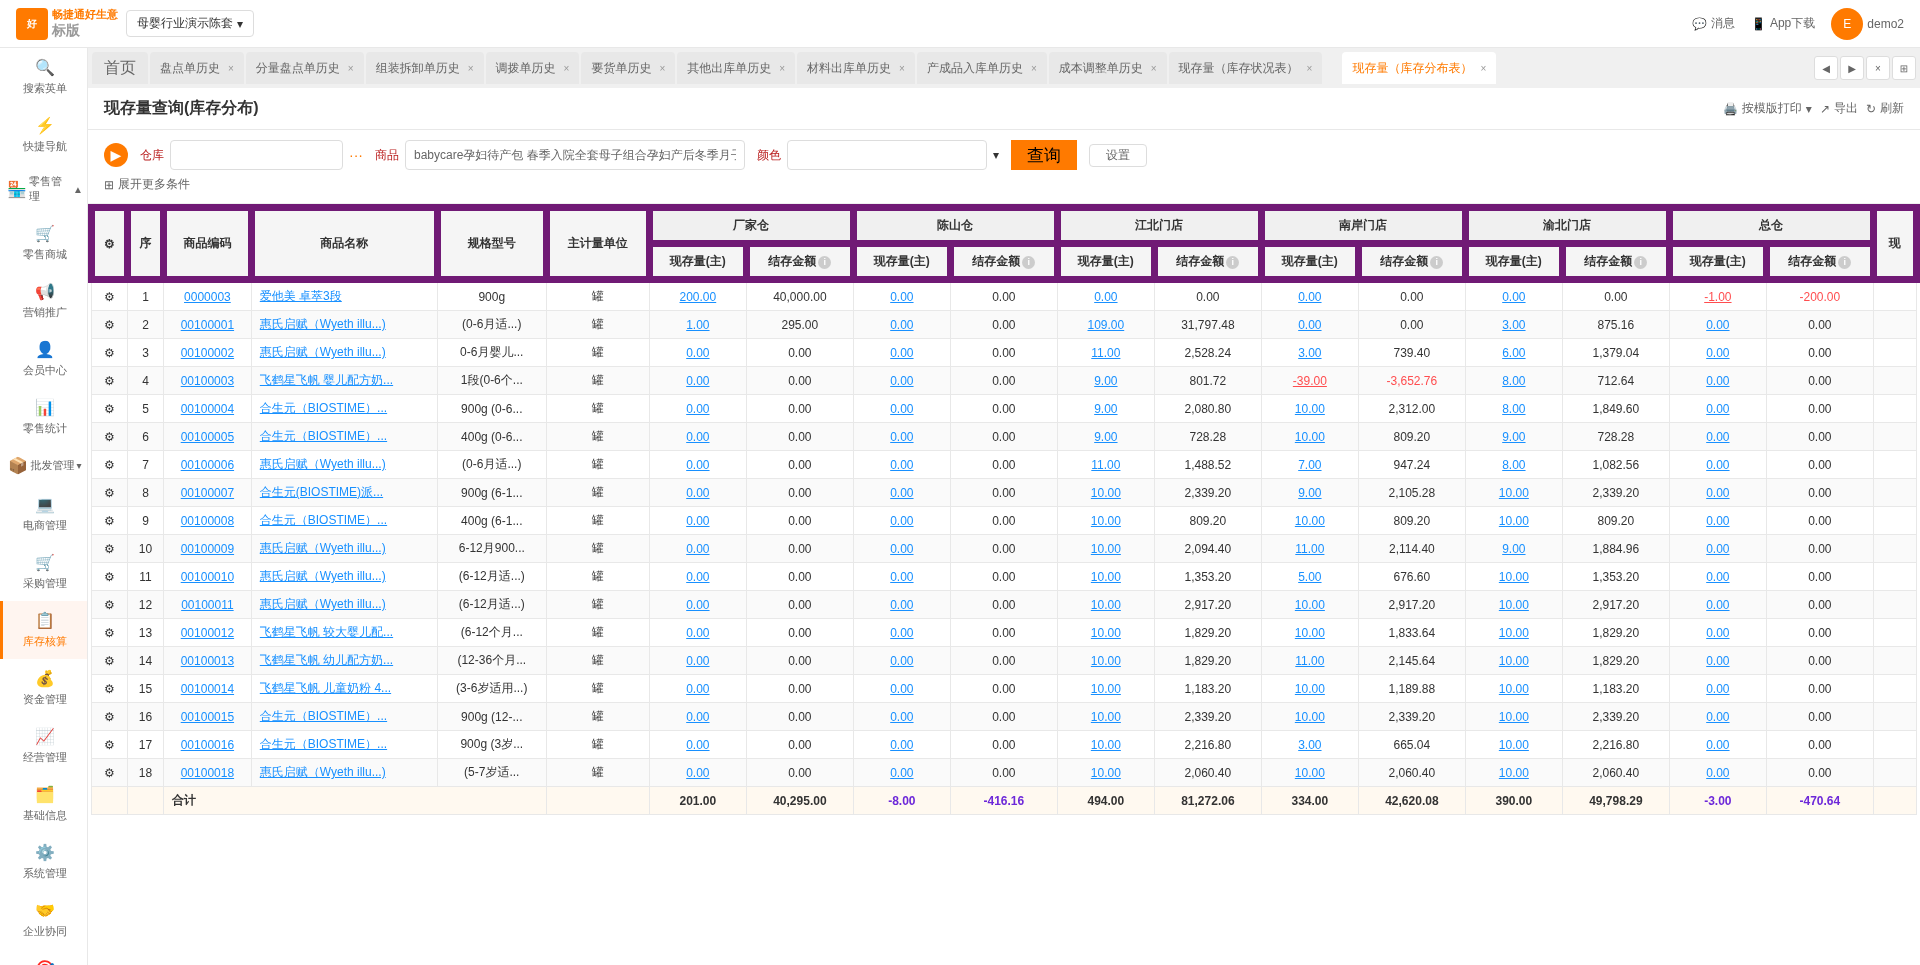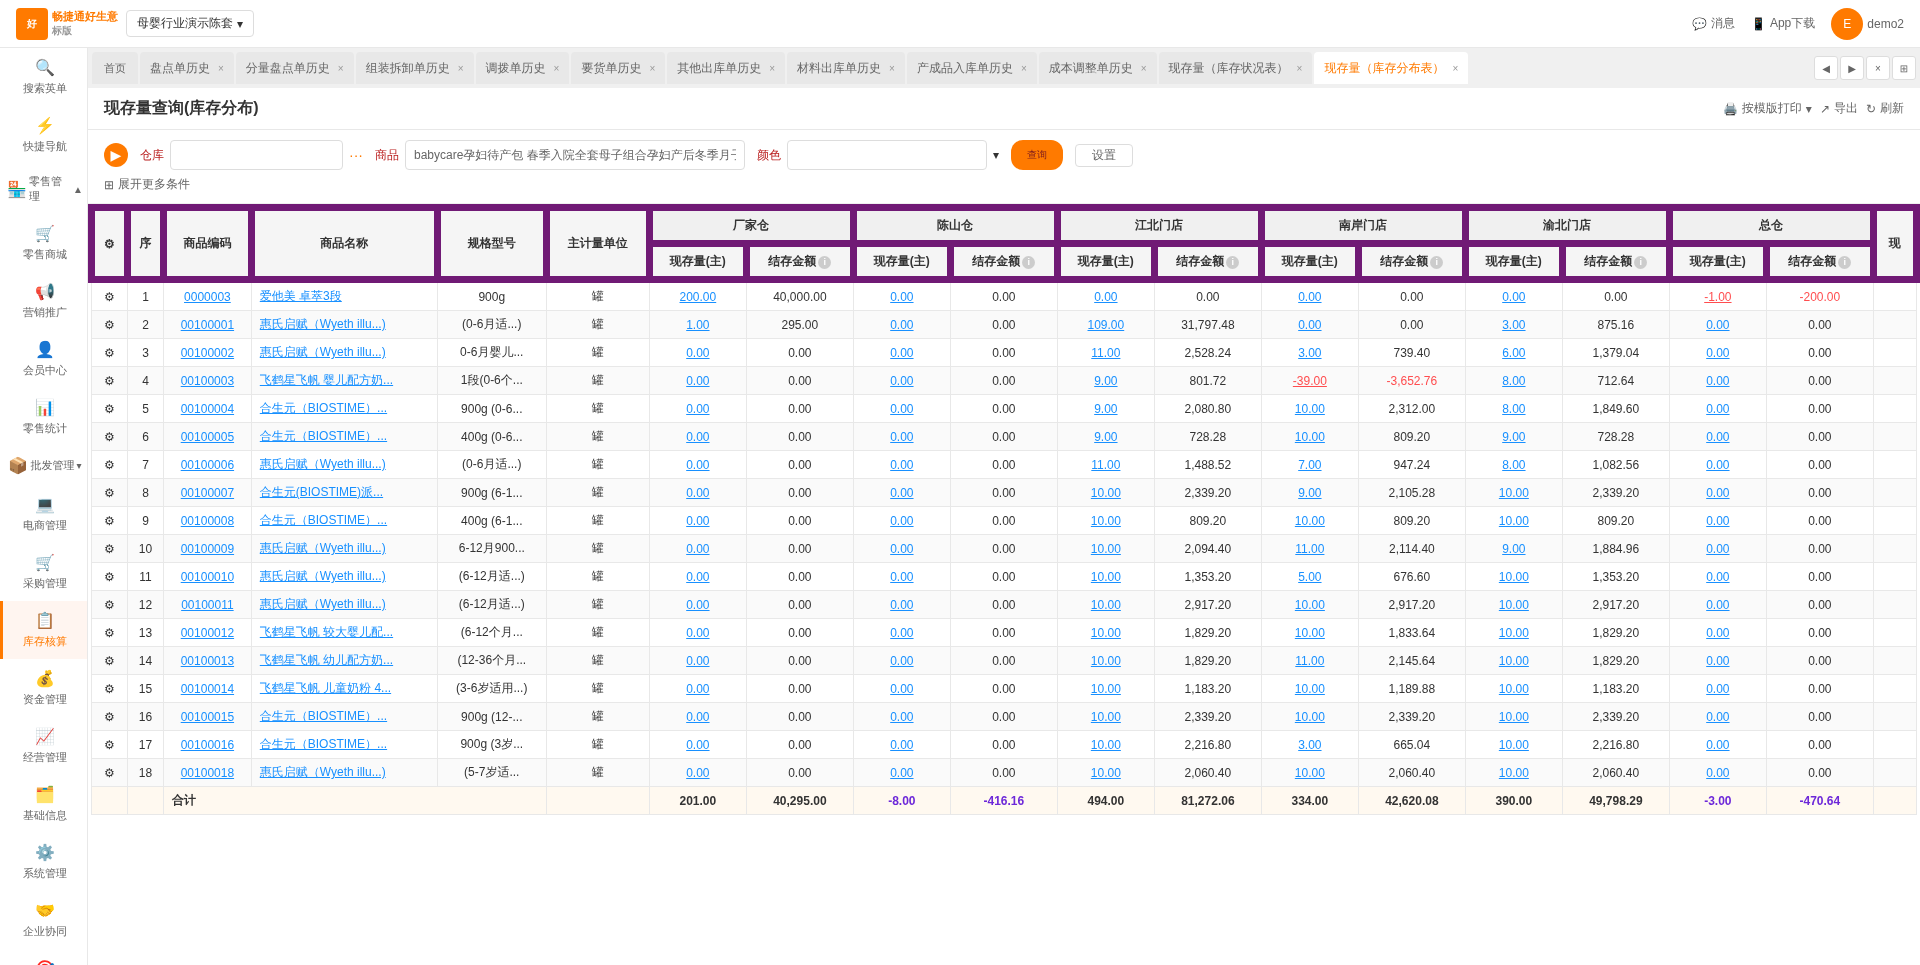--- a/index.html
+++ b/index.html
@@ -76,23 +76,23 @@
       padding: 0 10px;
       height: 32px;
       background: #e8e8e8;
       border-radius: 4px 4px 0 0;
       cursor: pointer;
       font-size: 12px;
       color: #666;
       white-space: nowrap;
       margin-right: 2px;
     }
-    .tab-item.active { background: #fff; color: #ff7a00; font-weight: 500; }
+    .tab-item.active { background: #fff; color: #ff7a00; font-weight: 500; margin-left: 18px; }
     .tab-close { font-size: 10px; color: #999; margin-left: 4px; cursor: pointer; }
-    .tab-home { padding: 0 12px; font-size: 11px; }
+    .tab-home { padding: 0 12px; font-size: 16px; }
     .tab-nav-controls { display: flex; align-items: center; margin-left: auto; gap: 2px; }
     .tab-nav-btn { width: 24px; height: 24px; display: flex; align-items: center; justify-content: center; cursor: pointer; color: #666; border: 1px solid #ddd; border-radius: 3px; background: #fff; font-size: 10px; }
 
     
     .main-content {
       position: absolute;
       top: 88px;
       left: 88px;
       right: 0;
       bottom: 0;
@@ -132,25 +132,25 @@
       outline: none;
       min-width: 80px;
     }
     .filter-input-wide { min-width: 340px; color: #666; }
     .filter-input-color { min-width: 200px; }
     .filter-ellipsis { color: #ff7a00; cursor: pointer; font-size: 14px; }
     .btn-query {
       height: 30px;
       padding: 0 16px;
       background: #ff7a00;
-      color: #7f1d1d;
+      color: #000000;
       border: none;
-      border-radius: 12px;
+      border-radius: 0;
       cursor: pointer;
-      font-size: 10px;
+      font-size: 17px;
     }
     .btn-settings {
       height: 23px;
       padding: 0 16px;
       background: white;
       color: #666;
       border: 1px solid #ddd;
       border-radius: 4px;
       cursor: pointer;
       font-size: 12px;
@@ -230,21 +230,21 @@
   </style>
 </head>
 <body>
 
 <div class="top-bar">
   <div class="top-bar-left">
     <div class="logo-area">
       <div class="logo-icon">好</div>
       <div>
         <div style="font-size:11px;font-weight:bold;color:#ff7a00;">畅捷通好生意</div>
-        <div style="font-size:10px;color:#999;">标版</div>
+        <div style="font-size:14px;color:#999;">标版</div>
       </div>
     </div>
     <div class="dropdown-selector">
       <span>母婴行业演示陈套</span>
       <span>▾</span>
     </div>
   </div>
   <div class="top-bar-right">
     <div class="top-action">
       <span>💬</span>

